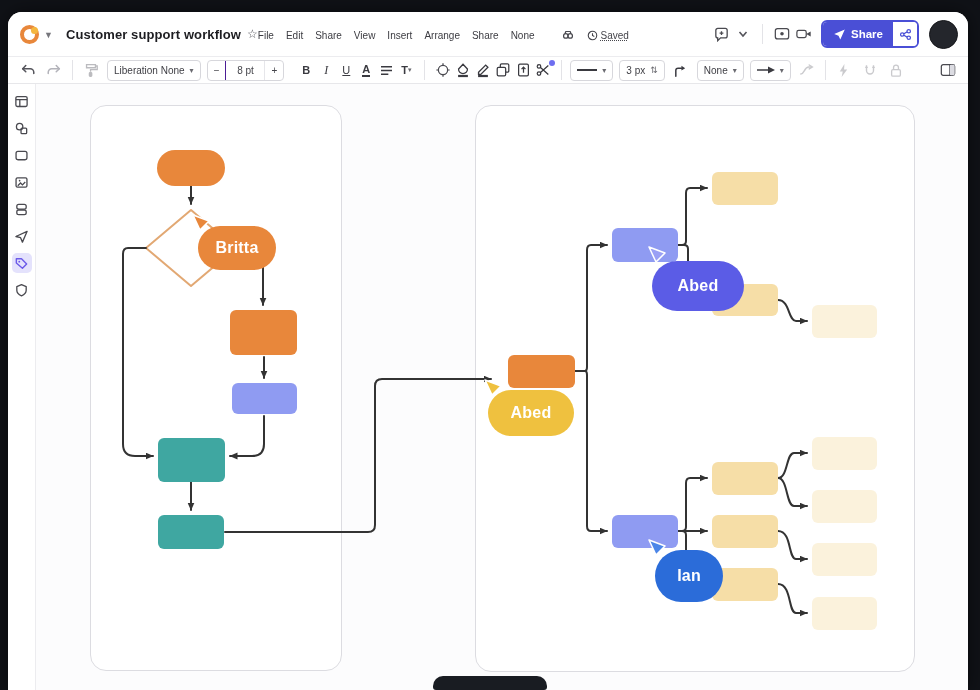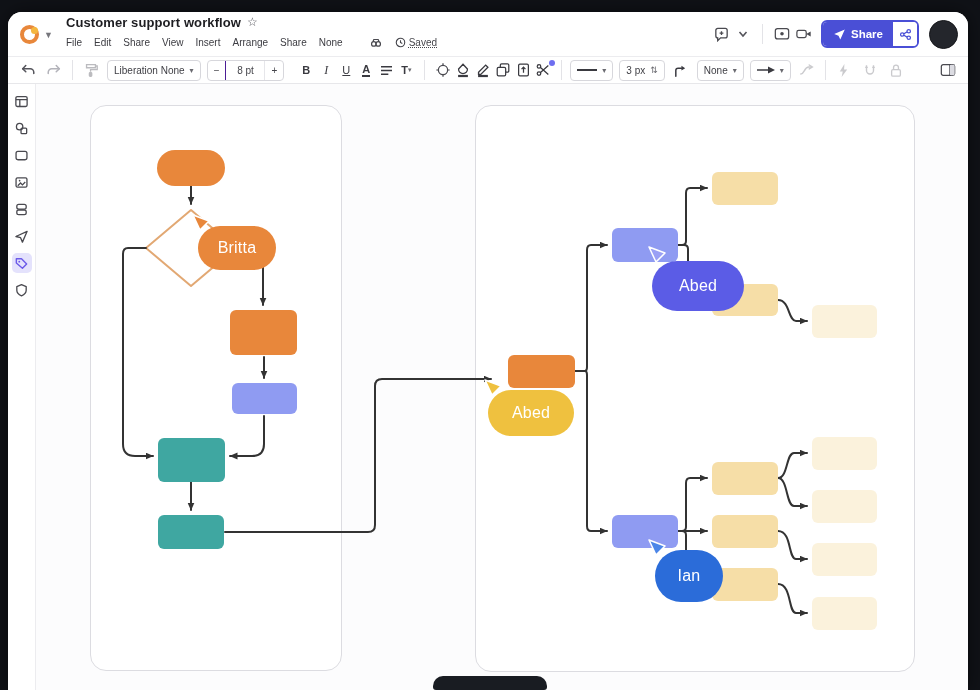--- a/index.html
+++ b/index.html
@@ -5,21 +5,21 @@
   html,body{margin:0;padding:0;background:#101217;width:980px;height:690px;overflow:hidden;
     font-family:"Liberation Sans",sans-serif;-webkit-font-smoothing:antialiased;}
   .frame{position:relative;width:980px;height:690px;background:#101217;}
   .window{position:absolute;left:8px;top:12px;width:960px;height:678px;background:#fff;
     border-radius:14px 14px 0 0;overflow:hidden;box-shadow:0 0 18px rgba(0,0,0,.5);}
   
   .topbar{height:45px;display:flex;align-items:center;box-sizing:border-box;border-bottom:1px solid #ececef;padding:0 10px 0 12px;background:#fff;}
   .logo-ring{width:19px;height:19px;border-radius:50%;border:4px solid #E8873B;box-sizing:border-box;position:relative;}
   .logo-ring:after{content:"";position:absolute;right:-3px;top:-2px;width:7px;height:7px;border-radius:50%;background:#F4B63F;}
   .chev{font-size:9px;color:#76767c;margin:2px 0 0 5px;}
-  .title-block{margin-left:13px;display:flex;flex-direction:column;justify-content:center;}
+  .title-block{margin-left:13px;display:flex;flex-direction:row;justify-content:center;}
   .title-row{display:flex;align-items:center;gap:6px;}
   .doc-title{font-size:13px;font-weight:700;color:#1d1d21;letter-spacing:.1px;}
   .star{font-size:12px;color:#55555c;}
   .menus{display:flex;align-items:center;gap:12px;margin-top:2px;font-size:10px;color:#3c3c42;}
   .menus span{cursor:default;}
   .menubar-icons{display:flex;align-items:center;gap:8px;margin-left:10px;}
   .saved{font-size:10px;color:#45454b;text-decoration:underline dotted;display:flex;align-items:center;gap:3px;}
   .top-right{margin-left:auto;display:flex;align-items:center;}
   .avatars{display:flex;align-items:center;}
   .av{width:21px;height:21px;border-radius:50%;border:2px solid #fff;margin-left:-4px;
@@ -55,21 +55,21 @@
   .sb-icon.selected{background:#E4E2FC;}
   .canvas{position:relative;flex:1;background:#fcfcfd;overflow:hidden;}
   .container{position:absolute;background:#fff;border:1.5px solid #dcdce1;border-radius:16px;box-sizing:border-box;z-index:1;}
   .wires{position:absolute;left:0;top:0;z-index:2;}
   .shp{position:absolute;border-radius:6px;z-index:3;}
   .pill{border-radius:18px;}
   .c-orange{background:#E8873B;} .c-purple{background:#8F9BF2;} .c-teal{background:#3FA7A1;}
   .c-tan{background:#F6DEA7;} .c-ltan{background:#FBF2DC;}
   .cursor{position:absolute;z-index:4;}
   .ptr{position:absolute;left:0;top:0;}
-  .bubble{position:absolute;display:flex;align-items:center;justify-content:center;color:#fff;font-weight:400;font-size:16px;letter-spacing:.2px;}
+  .bubble{position:absolute;display:flex;align-items:center;justify-content:center;color:#fff;font-weight:700;font-size:16px;letter-spacing:.2px;}
   .notch{position:absolute;left:433px;top:676px;width:114px;height:14px;background:#191c22;border-radius:10px 10px 3px 3px;z-index:9;}
   svg{display:block;}
 </style>
 </head>
 <body>
 
 <div class="frame">
   <div class="window">
 
     <header class="topbar">

